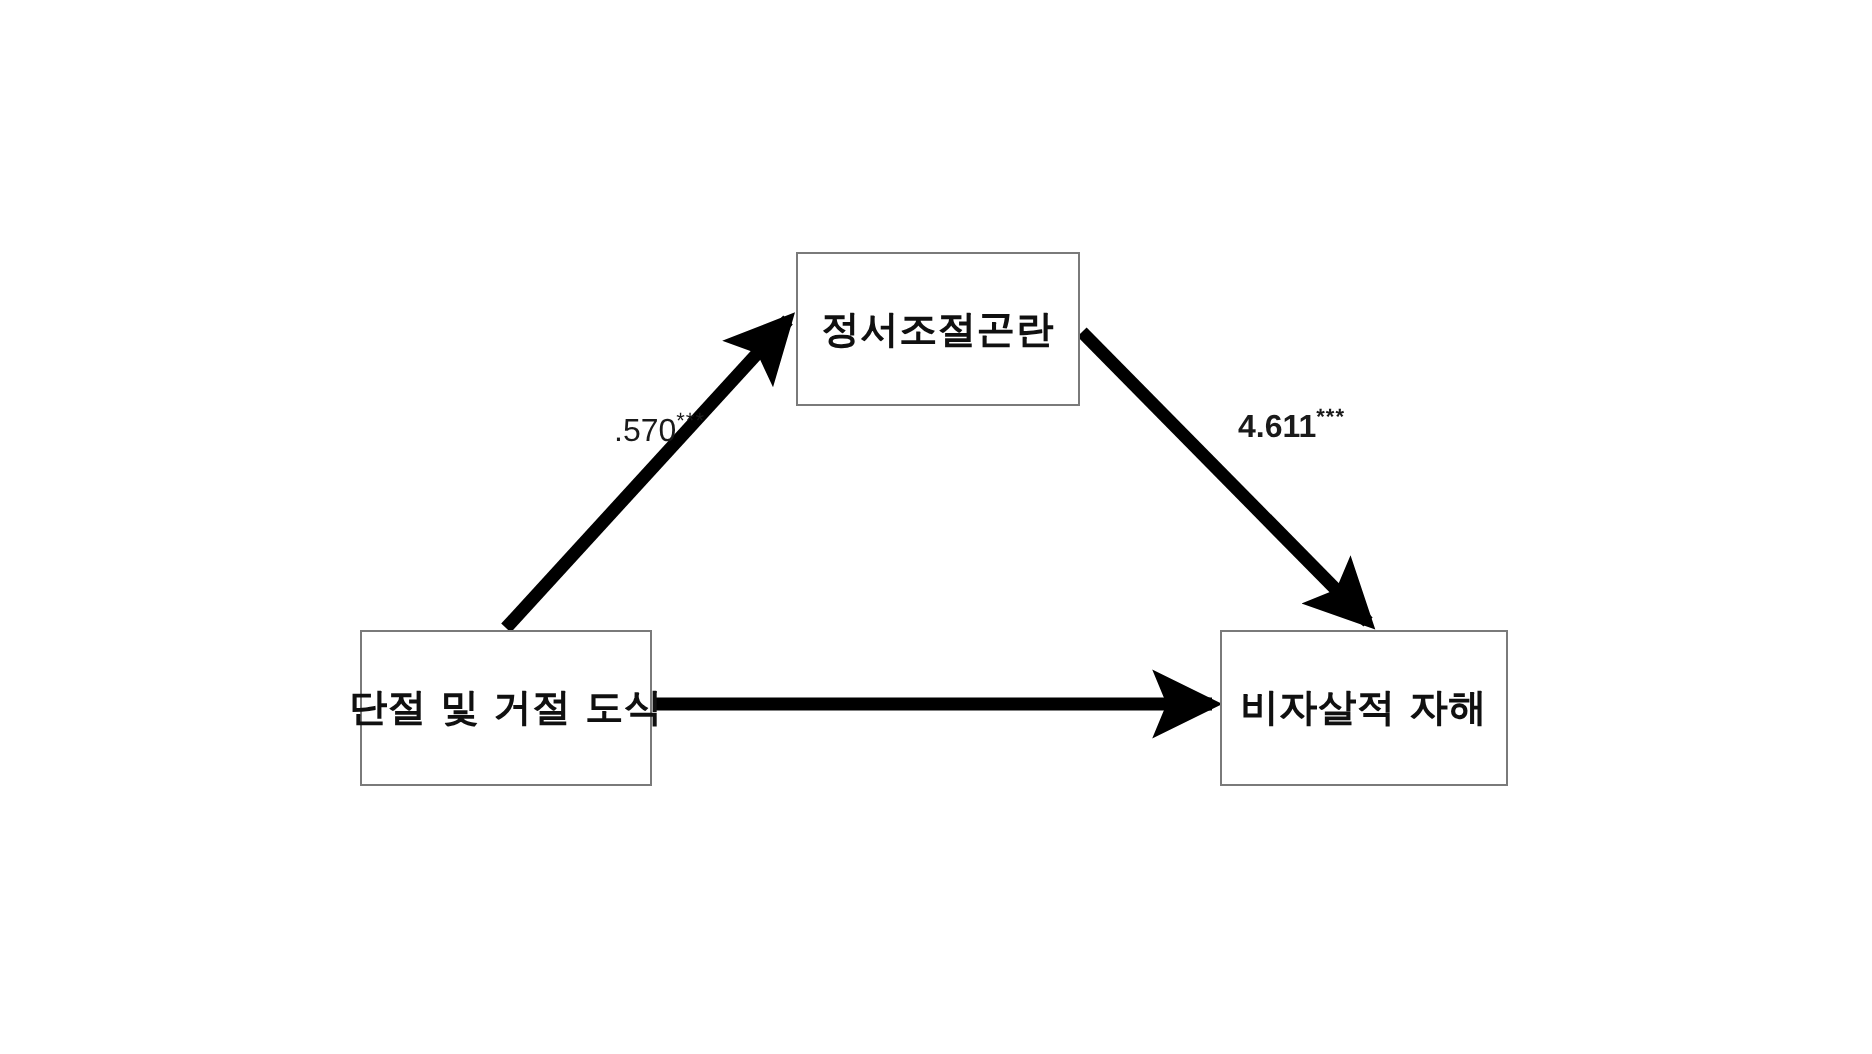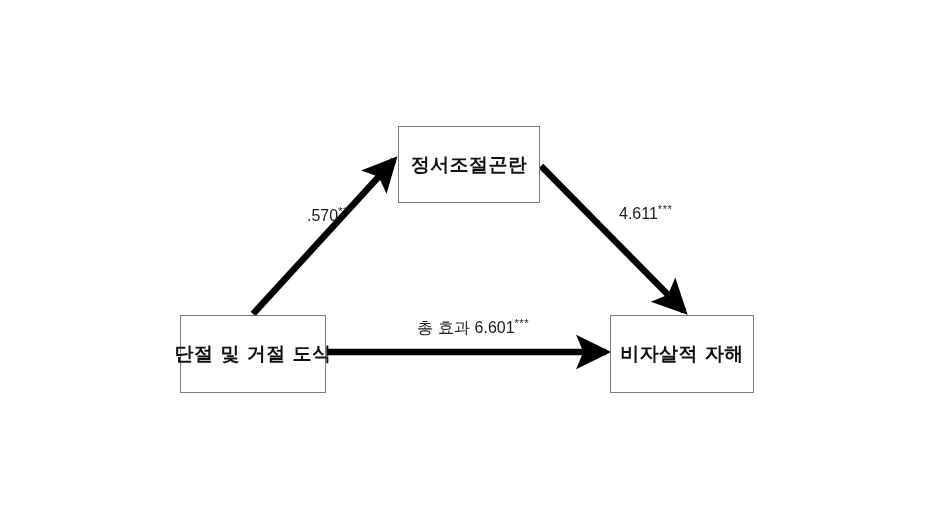--- a/index.html
+++ b/index.html
@@ -73,20 +73,21 @@
     letter-spacing: 0.5px;
   }
   #label-a-path {
     left: 271px;
     top: 205px;
     margin-left: 36px;
   }
   #label-b-path {
     left: 619px;
     top: 203px;
+    font-weight: bold;
   }
   #label-total-effect {
     left: 417px;
     top: 317px;
   }
   #label-indirect-effect {
     left: 405px;
     top: 364px;
   }
   .ko-text {
@@ -125,19 +126,15 @@
   </div>
 
   <div class="path-label" id="label-a-path">
     <span>.570</span><sup>***</sup>
   </div>
 
   <div class="path-label" id="label-b-path">
     <span>4.611</span><sup>***</sup>
   </div>
 
-  <div class="path-label" id="label-total-effect">
-    <span class="ko-text">총 효과</span>
-    <span>6.601</span><sup>***</sup>
-  </div>
 
 
 </div>
 
 </body></html>

